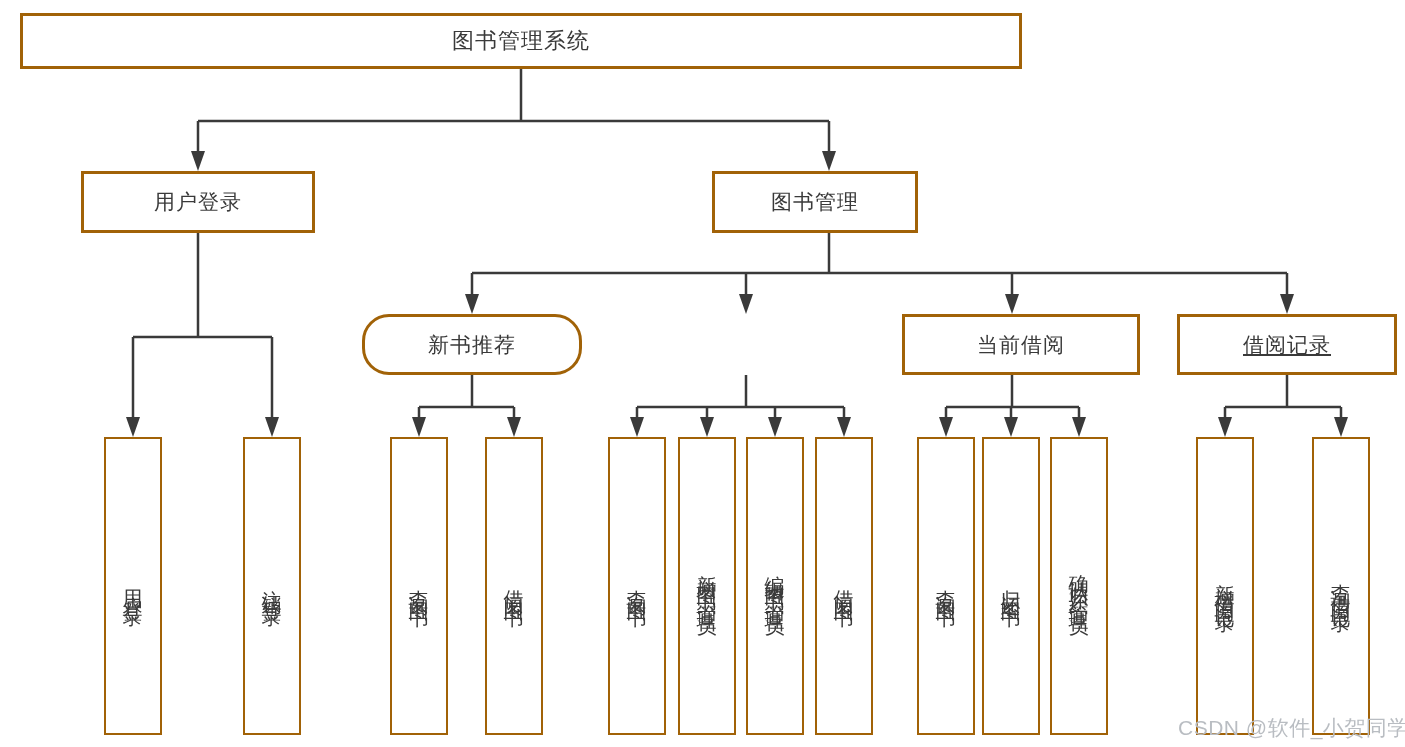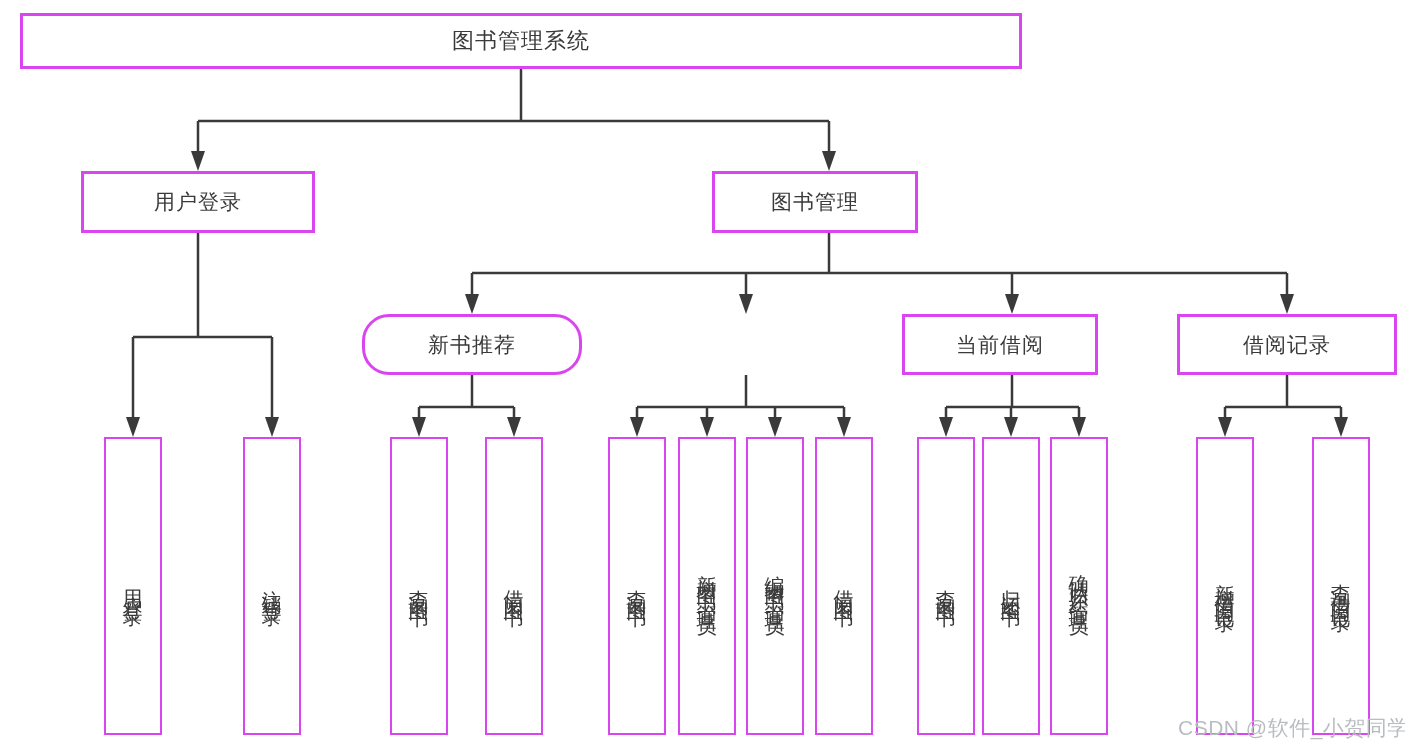--- a/index.html
+++ b/index.html
@@ -19,21 +19,21 @@
     position: absolute;
     left: 0; top: 0;
     width: 1405px;
     height: 747px;
     z-index: 1;
   }
   .node {
     position: absolute;
     box-sizing: border-box;
     background: #ffffff;
-    border: 3px solid #d946ef;
+    border: 3px solid #a16207;
     color: #3a3a3a;
     display: flex;
     align-items: center;
     justify-content: center;
     z-index: 2;
   }
   .node.h {
     font-size: 21px;
     letter-spacing: 1px;
     text-align: center;
@@ -113,22 +113,22 @@
       <polygon points="1334,417 1348,417 1341,437"></polygon>
     </g>
   </svg>
 
   <div class="node h root" style="left:20px; top:13px; width:1002px; height:56px;">图书管理系统</div>
 
   <div class="node h" style="left:81px; top:171px; width:234px; height:62px;">用户登录</div>
   <div class="node h" style="left:712px; top:171px; width:206px; height:62px;">图书管理</div>
 
   <div class="node h" style="left:362px; top:314px; width:220px; height:61px;border-radius:27px;">新书推荐</div>
-  <div class="node h" style="left:902px; top:314px; width:196px; height:61px;">当前借阅</div>
-  <div class="node h" style="left:1177px; top:314px; width:220px; height:61px;">借阅记录</div>
+  <div class="node h" style="left:902px; top:314px; width:238px; height:61px;">当前借阅</div>
+  <div class="node h" style="left:1177px; top:314px; width:220px; height:61px;text-decoration:underline;">借阅记录</div>
 
   <div class="node v" style="left:104px;">用户登录</div>
   <div class="node v" style="left:243px;">注销登录</div>
 
   <div class="node v" style="left:390px;">查询图书</div>
   <div class="node v" style="left:485px;">借阅图书</div>
 
   <div class="node v" style="left:608px;">查询图书</div>
   <div class="node v" style="left:678px;">新增图书（管理员）</div>
   <div class="node v" style="left:746px;">编辑图书（管理员）</div>

